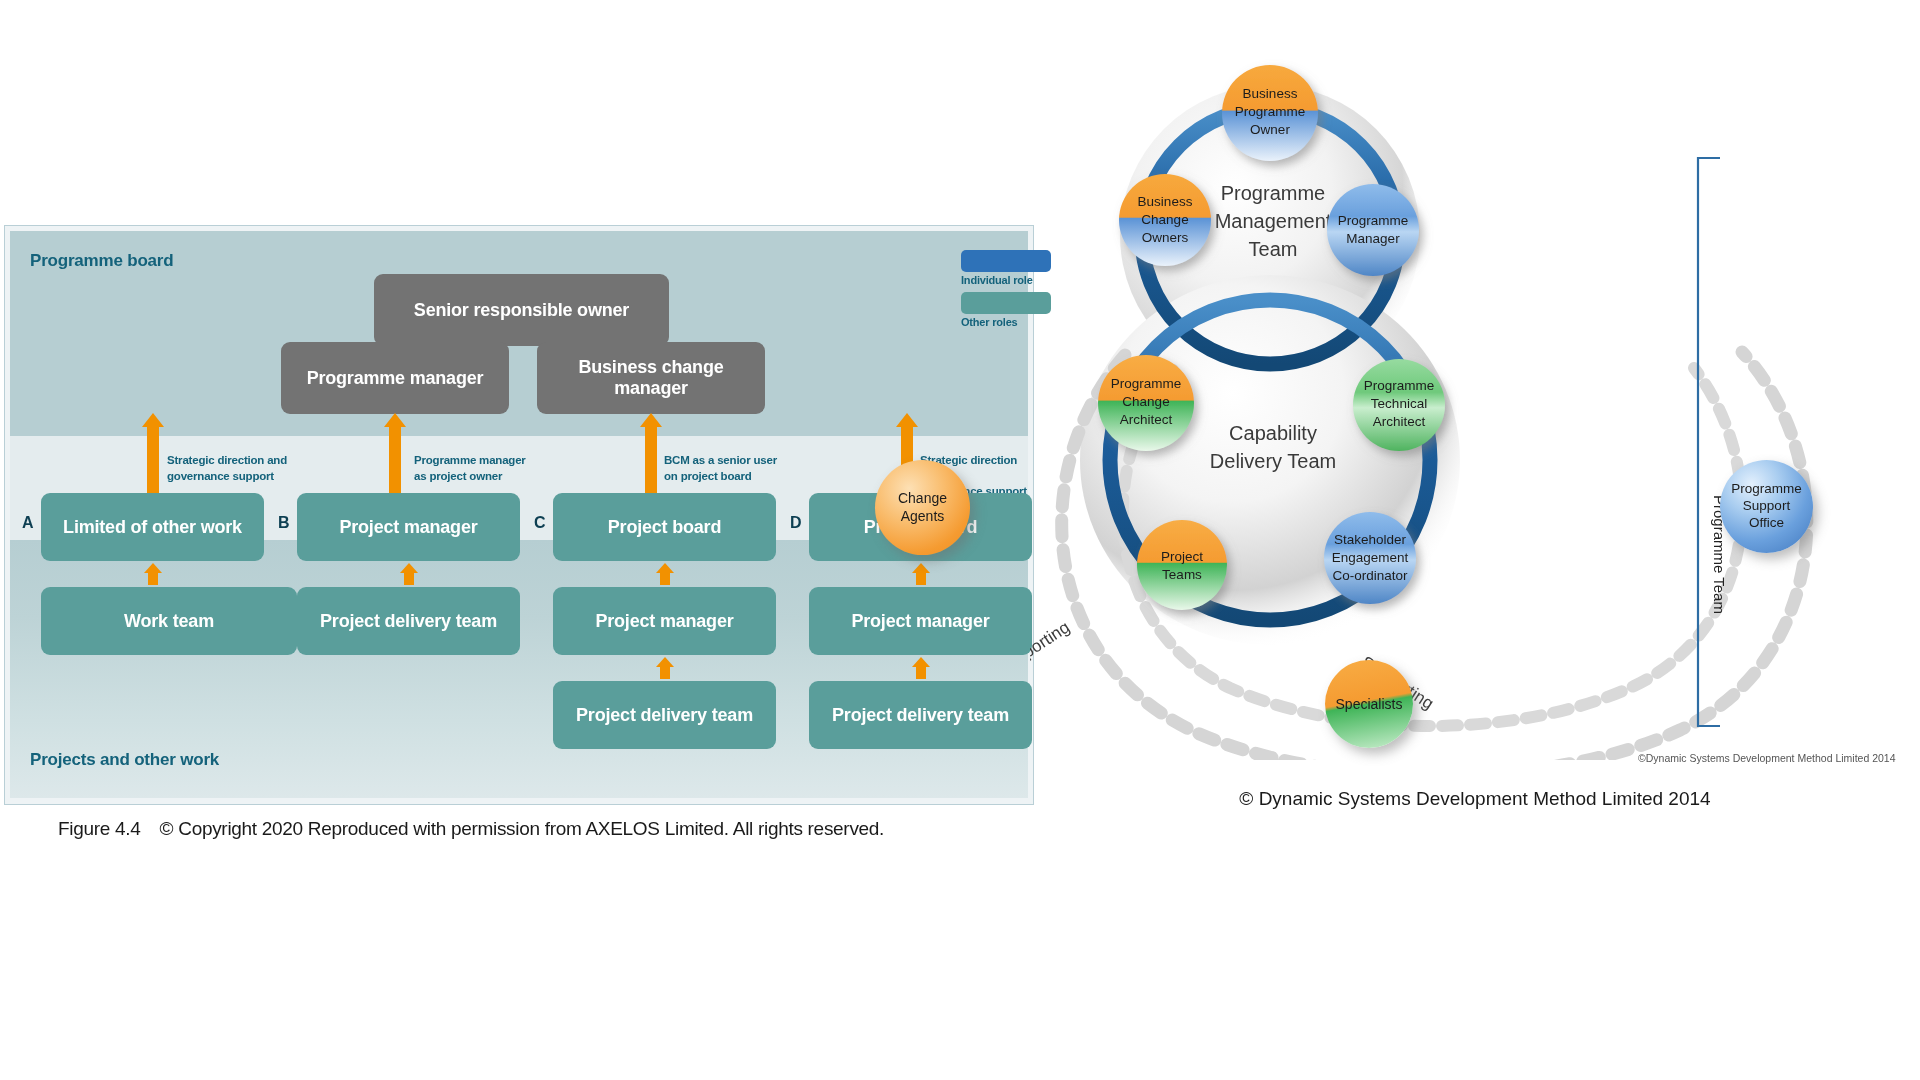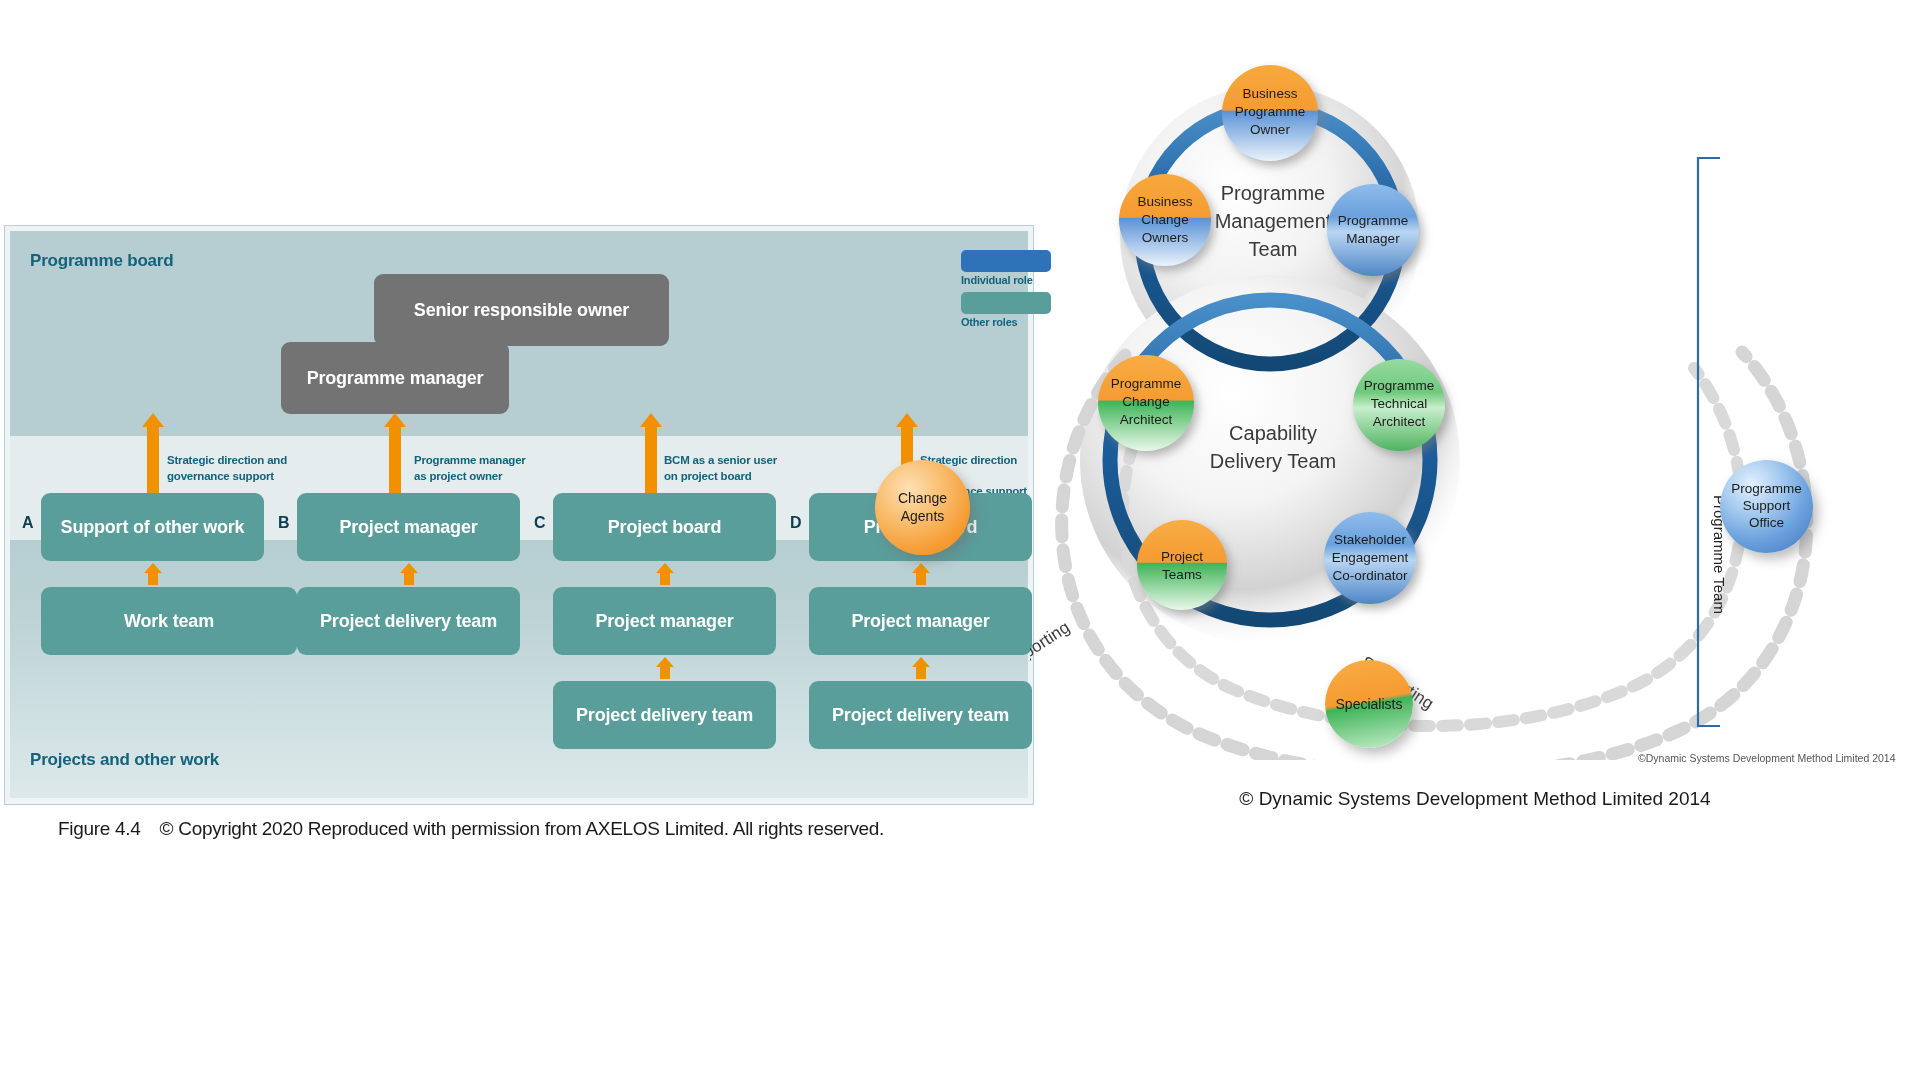--- a/index.html
+++ b/index.html
@@ -154,20 +154,21 @@
     <div class="band-projects"></div>
 
     <div class="band-label" id="lbl-programme-board">Programme board</div>
 
     <div class="band-label" id="lbl-projects">Projects and other work</div>
 
     <div class="role-box blue" style="left:370px;top:49px;width:295px;height:72px;">Senior responsible owner</div>
 
     <div class="role-box blue" style="left:277px;top:117px;width:228px;height:72px;">Programme manager</div>
 
+    <div class="role-box blue" style="left:533px;top:117px;width:228px;height:72px;">Business change manager</div>
 
     <div id="legend" style="left:957px;top:13px;margin-top:12px;">
       <div class="legend-swatch blue"></div>
       <div class="legend-text">Individual role</div>
       <div class="legend-swatch teal"></div>
       <div class="legend-text">Other roles</div>
     </div>
 
     <div class="arrow-both" style="left:143px;top:188px;height:130px;">
       <div class="head-up"></div>
@@ -193,21 +194,21 @@
     <div class="flow-note" style="left:163px;top:228px;">Strategic direction and<br>governance support</div>
     <div class="flow-note" style="left:410px;top:228px;">Programme manager<br>as project owner</div>
     <div class="flow-note" style="left:660px;top:228px;">BCM as a senior user<br>on project board</div>
     <div class="flow-note" style="left:916px;top:228px;">Strategic direction and<br>governance support</div>
 
     <div class="col-letter" style="left:18px;top:289px;">A</div>
     <div class="col-letter" style="left:274px;top:289px;">B</div>
     <div class="col-letter" style="left:530px;top:289px;">C</div>
     <div class="col-letter" style="left:786px;top:289px;">D</div>
 
-    <div class="role-box teal" style="left:37px;top:268px;width:223px;height:68px;">Support of other work</div>
+    <div class="role-box teal" style="left:37px;top:268px;width:223px;height:68px;">Limited of other work</div>
     <div class="role-box teal" style="left:37px;top:362px;width:256px;height:68px;">Work team</div>
     <div class="arrow-up" style="left:144px;top:338px;height:22px;">
       <div class="head"></div>
         <div class="shaft" style="height:14px;"></div>
     </div>
 
     <div class="role-box teal" style="left:293px;top:268px;width:223px;height:68px;">Project manager</div>
     <div class="role-box teal" style="left:293px;top:362px;width:223px;height:68px;">Project delivery team</div>
     <div class="arrow-up" style="left:400px;top:338px;height:22px;">
       <div class="head"></div>

